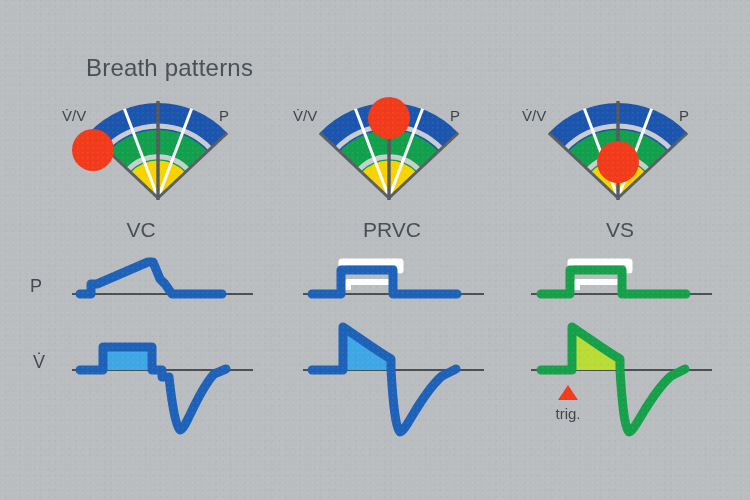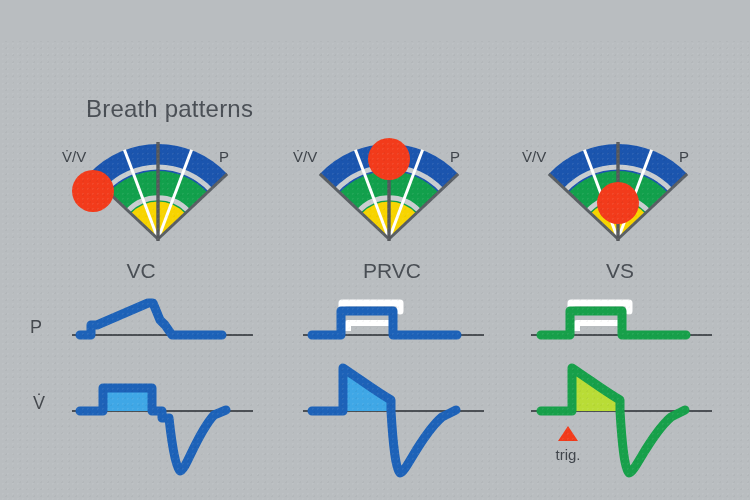--- a/index.html
+++ b/index.html
@@ -12,21 +12,21 @@
   
   .grain{
     position:absolute;inset:0;pointer-events:none;
     background-image:
       radial-gradient(rgba(255,255,255,.10) 1px, transparent 1px),
       radial-gradient(rgba(0,0,0,.05) 1px, transparent 1px);
     background-size:5px 5px, 7px 7px;
     background-position:0 0, 3px 4px;
     opacity:.65;
   }
-  .stage{position:absolute;inset:0;margin-top:41px;}
+  .stage{position:absolute;inset:0;}
   svg.board{position:absolute;left:0;top:0;width:750px;height:500px;}
 
   .title-text{
     font-family:"Liberation Sans", sans-serif;
     font-size:24px; fill:#4a4f55; letter-spacing:.2px;
   }
   .axis-label{
     font-family:"Liberation Sans", sans-serif;
     font-size:18px; fill:#44484d;
   }

